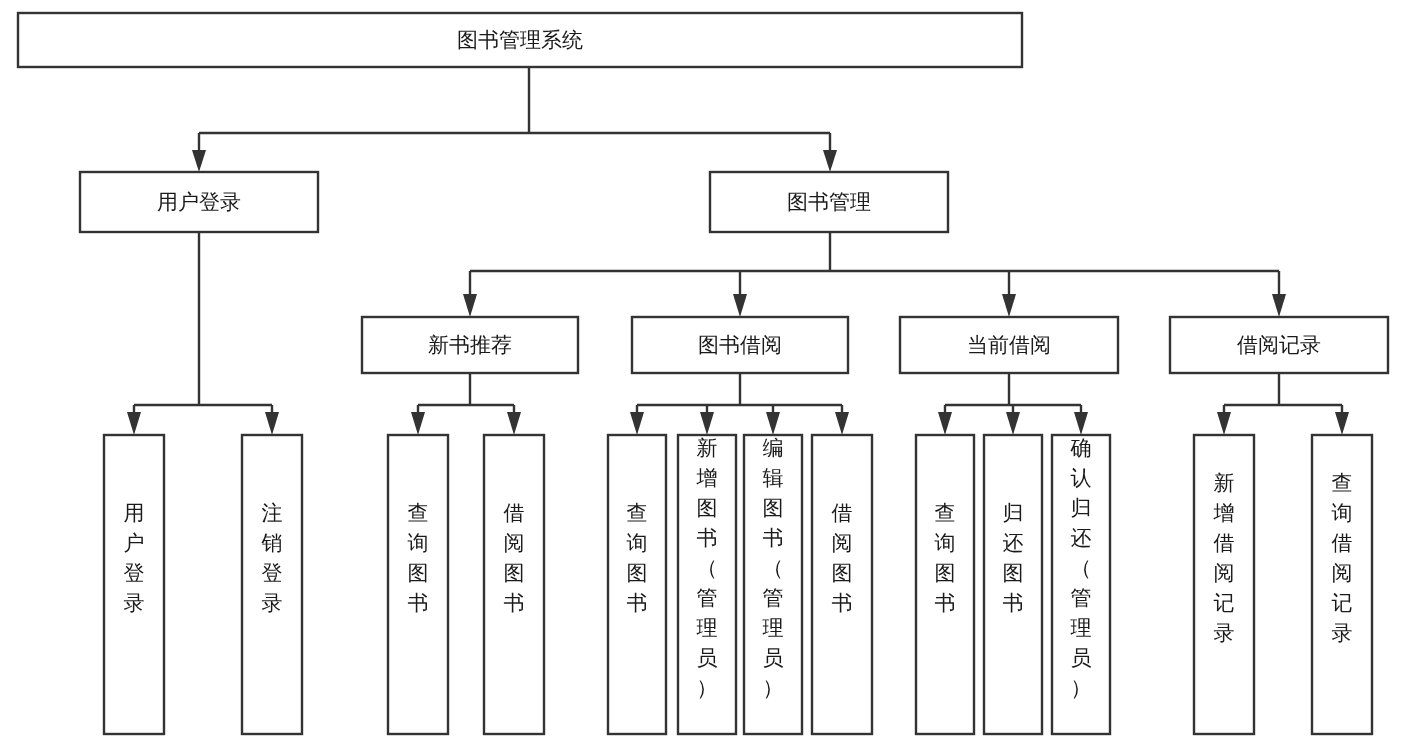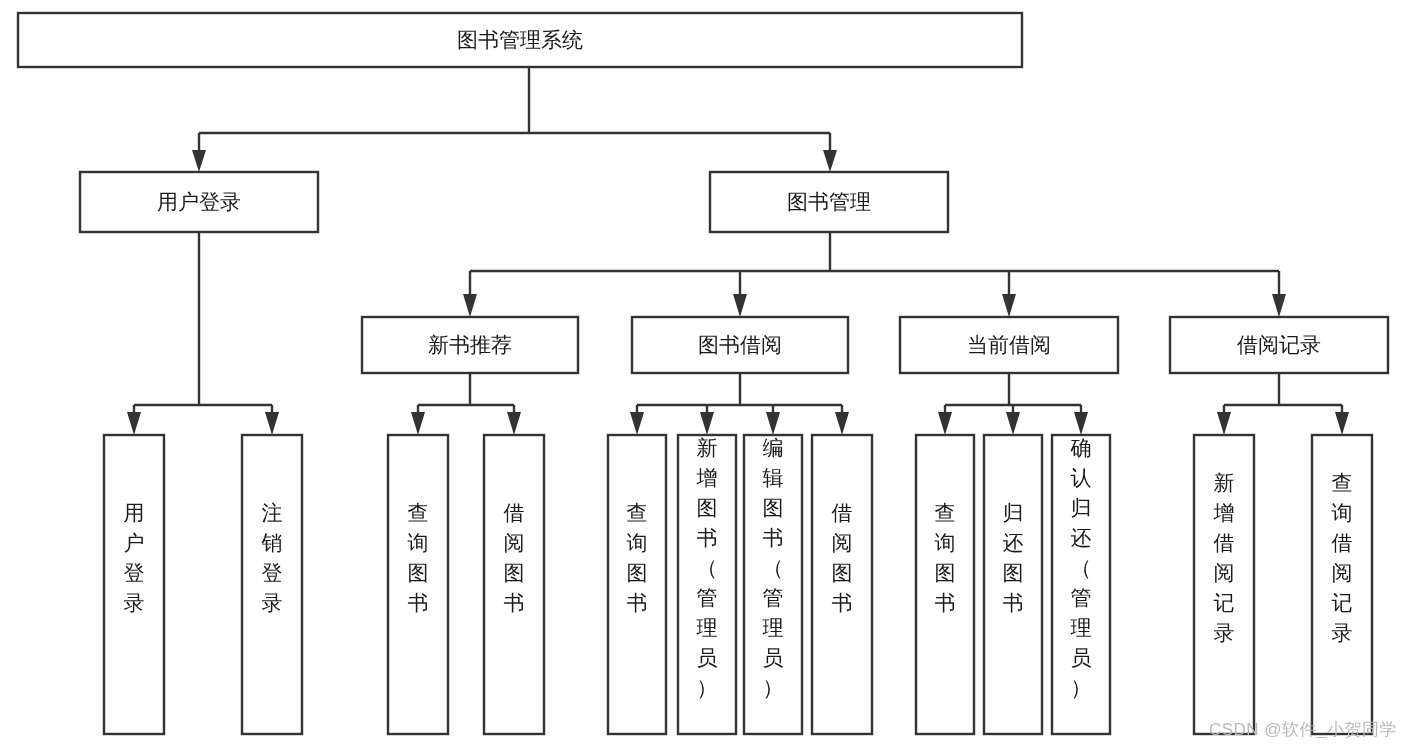--- a/index.html
+++ b/index.html
@@ -187,14 +187,13 @@
       <rect class="node-rect" x="1194" y="435" width="60" height="299"></rect>
       <text class="node-label-vert" x="1224" y="490"><tspan x="1224" y="490">新</tspan><tspan x="1224" y="520">增</tspan><tspan x="1224" y="550">借</tspan><tspan x="1224" y="580">阅</tspan><tspan x="1224" y="610">记</tspan><tspan x="1224" y="640">录</tspan></text>
     </g>
     <g>
       <rect class="node-rect" x="1312" y="435" width="60" height="299"></rect>
       <text class="node-label-vert" x="1342" y="490"><tspan x="1342" y="490">查</tspan><tspan x="1342" y="520">询</tspan><tspan x="1342" y="550">借</tspan><tspan x="1342" y="580">阅</tspan><tspan x="1342" y="610">记</tspan><tspan x="1342" y="640">录</tspan></text>
     </g>
 
   </svg>
 
-  <div class="watermark">CSDN @软件_小贺同学</div>
 </div>
 
 </body></html>

